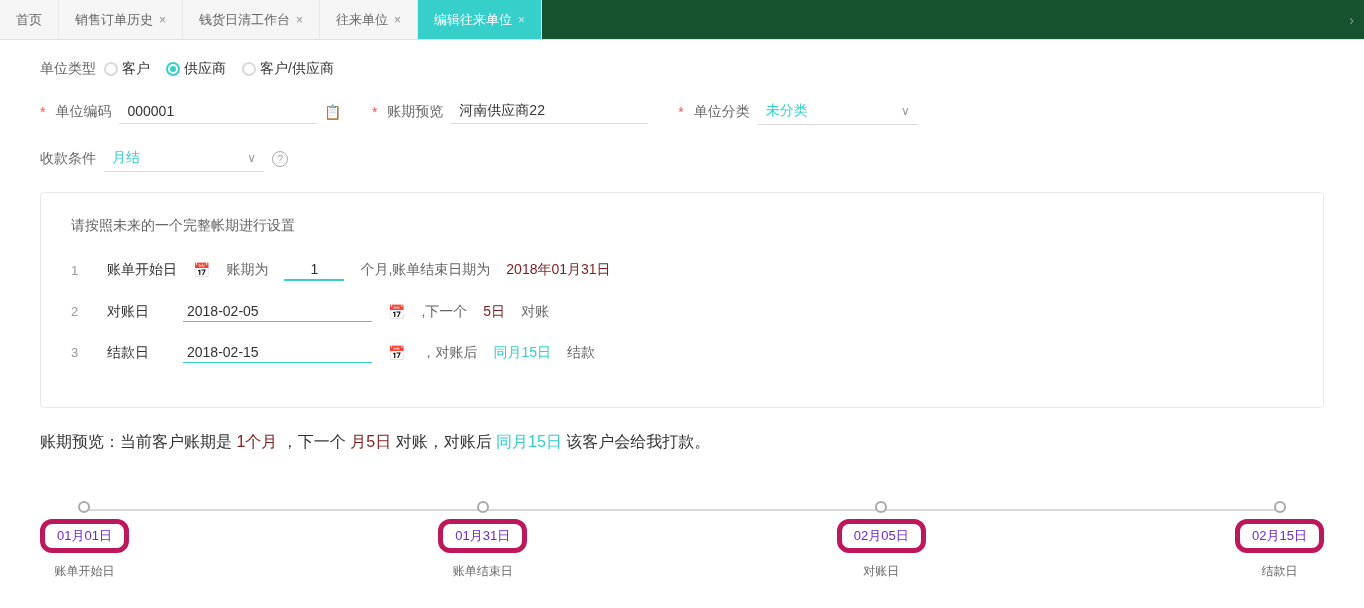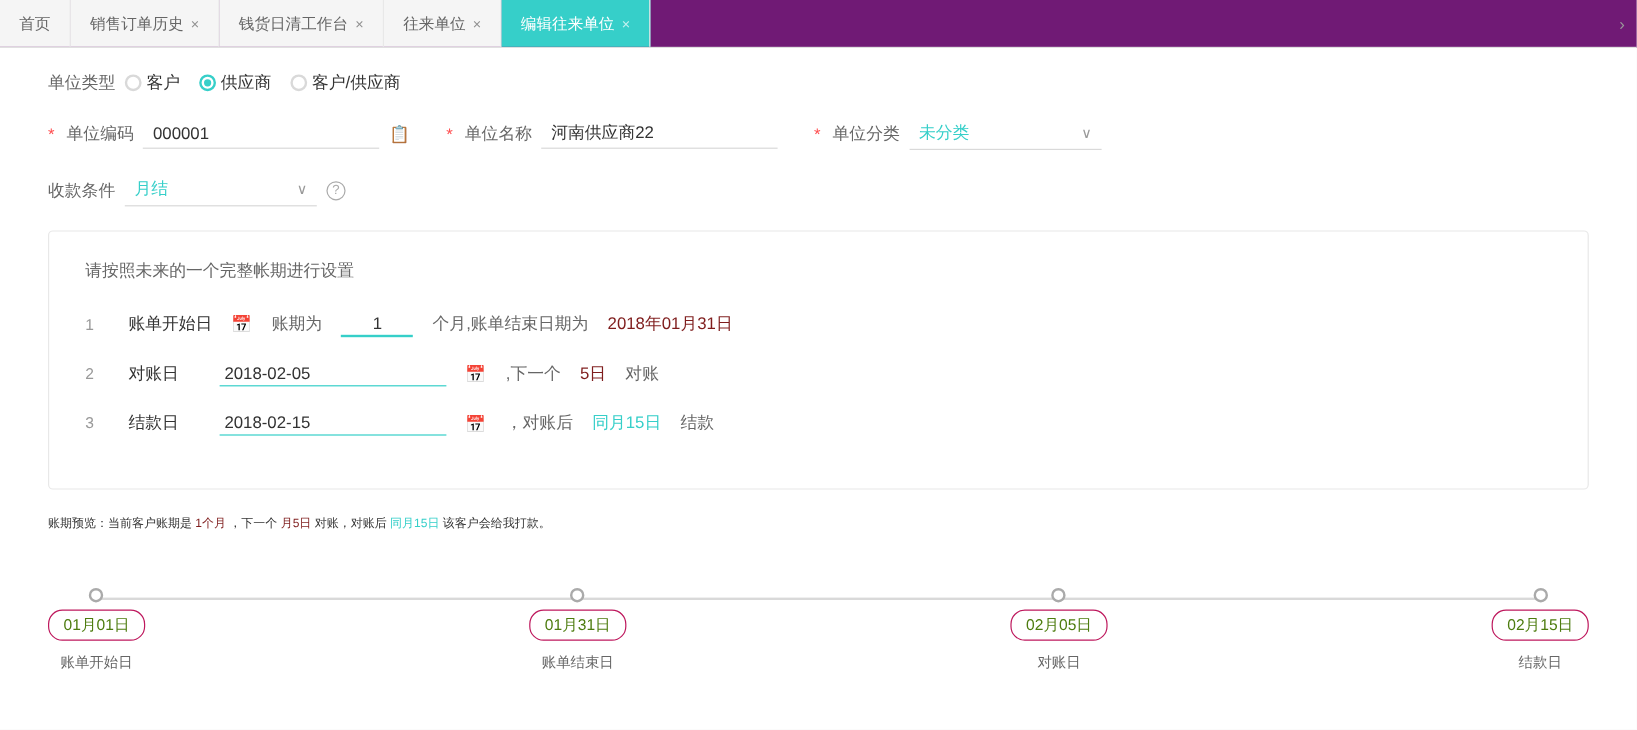--- a/index.html
+++ b/index.html
@@ -2,21 +2,21 @@
 <html><head>
   <meta charset="utf-8">
   <style>
     * { box-sizing: border-box; margin: 0; padding: 0; }
     body { font-family: 'Microsoft YaHei', Arial, sans-serif; font-size: 14px; color: #333; background: #f5f5f5; }
 
     
     .tab-bar {
       display: flex;
       align-items: stretch;
-      background: #701a75;
+      background: #14532d;
       border-bottom: 1px solid #e0e0e0;
       height: 40px;
       padding-left: 0;
     }
     .tab-item {
       display: flex;
       align-items: center;
       padding: 0 16px;
       cursor: pointer;
       font-size: 13px;
@@ -199,21 +199,21 @@
       font-size: 14px;
       color: #333;
       width: 60px;
       background: transparent;
       text-align: center;
     }
 
     
     .summary-text {
       color: #333;
-      font-size: 10px;
+      font-size: 16px;
       margin-bottom: 24px;
       line-height: 1.8;
     }
 
     
     .timeline-container {
       position: relative;
       display: flex;
       align-items: flex-start;
       padding: 20px 0 10px;
@@ -242,25 +242,25 @@
     .timeline-dot {
       width: 12px;
       height: 12px;
       border-radius: 50%;
       border: 2px solid #aaa;
       background: #fff;
     }
     .timeline-dot.start { border-color: #aaa; }
     .timeline-dot.end { border-color: #aaa; }
     .timeline-label-box {
-      border: 1px solid #be185d;
+      border: 5px solid #be185d;
       border-radius: 12px;
       padding: 3px 12px;
       font-size: 13px;
-      color: #4d7c0f;
+      color: #6d28d9;
       background: #fff;
     }
     .timeline-sublabel {
       font-size: 12px;
       color: #666;
       margin-top: 4px;
     }
 
     
     .help-icon {
@@ -326,21 +326,21 @@
 
   <div class="form-row">
     <div class="form-field">
       <span class="required-star">*</span>
       <span class="field-label">单位编码</span>
       <input class="field-input" type="text" value="000001" style="">
       <span class="cal-icon">📋</span>
     </div>
     <div class="form-field">
       <span class="required-star">*</span>
-      <span class="field-label">单位名称</span>
+      <span class="field-label">账期预览</span>
       <input class="field-input field-input-wide" type="text" value="河南供应商22" style="">
     </div>
     <div class="form-field">
       <span class="required-star">*</span>
       <span class="field-label">单位分类</span>
       <div class="dropdown-field">
         <span class="dropdown-value">未分类</span>
         <span class="dropdown-arrow">∨</span>
       </div>
     </div>

